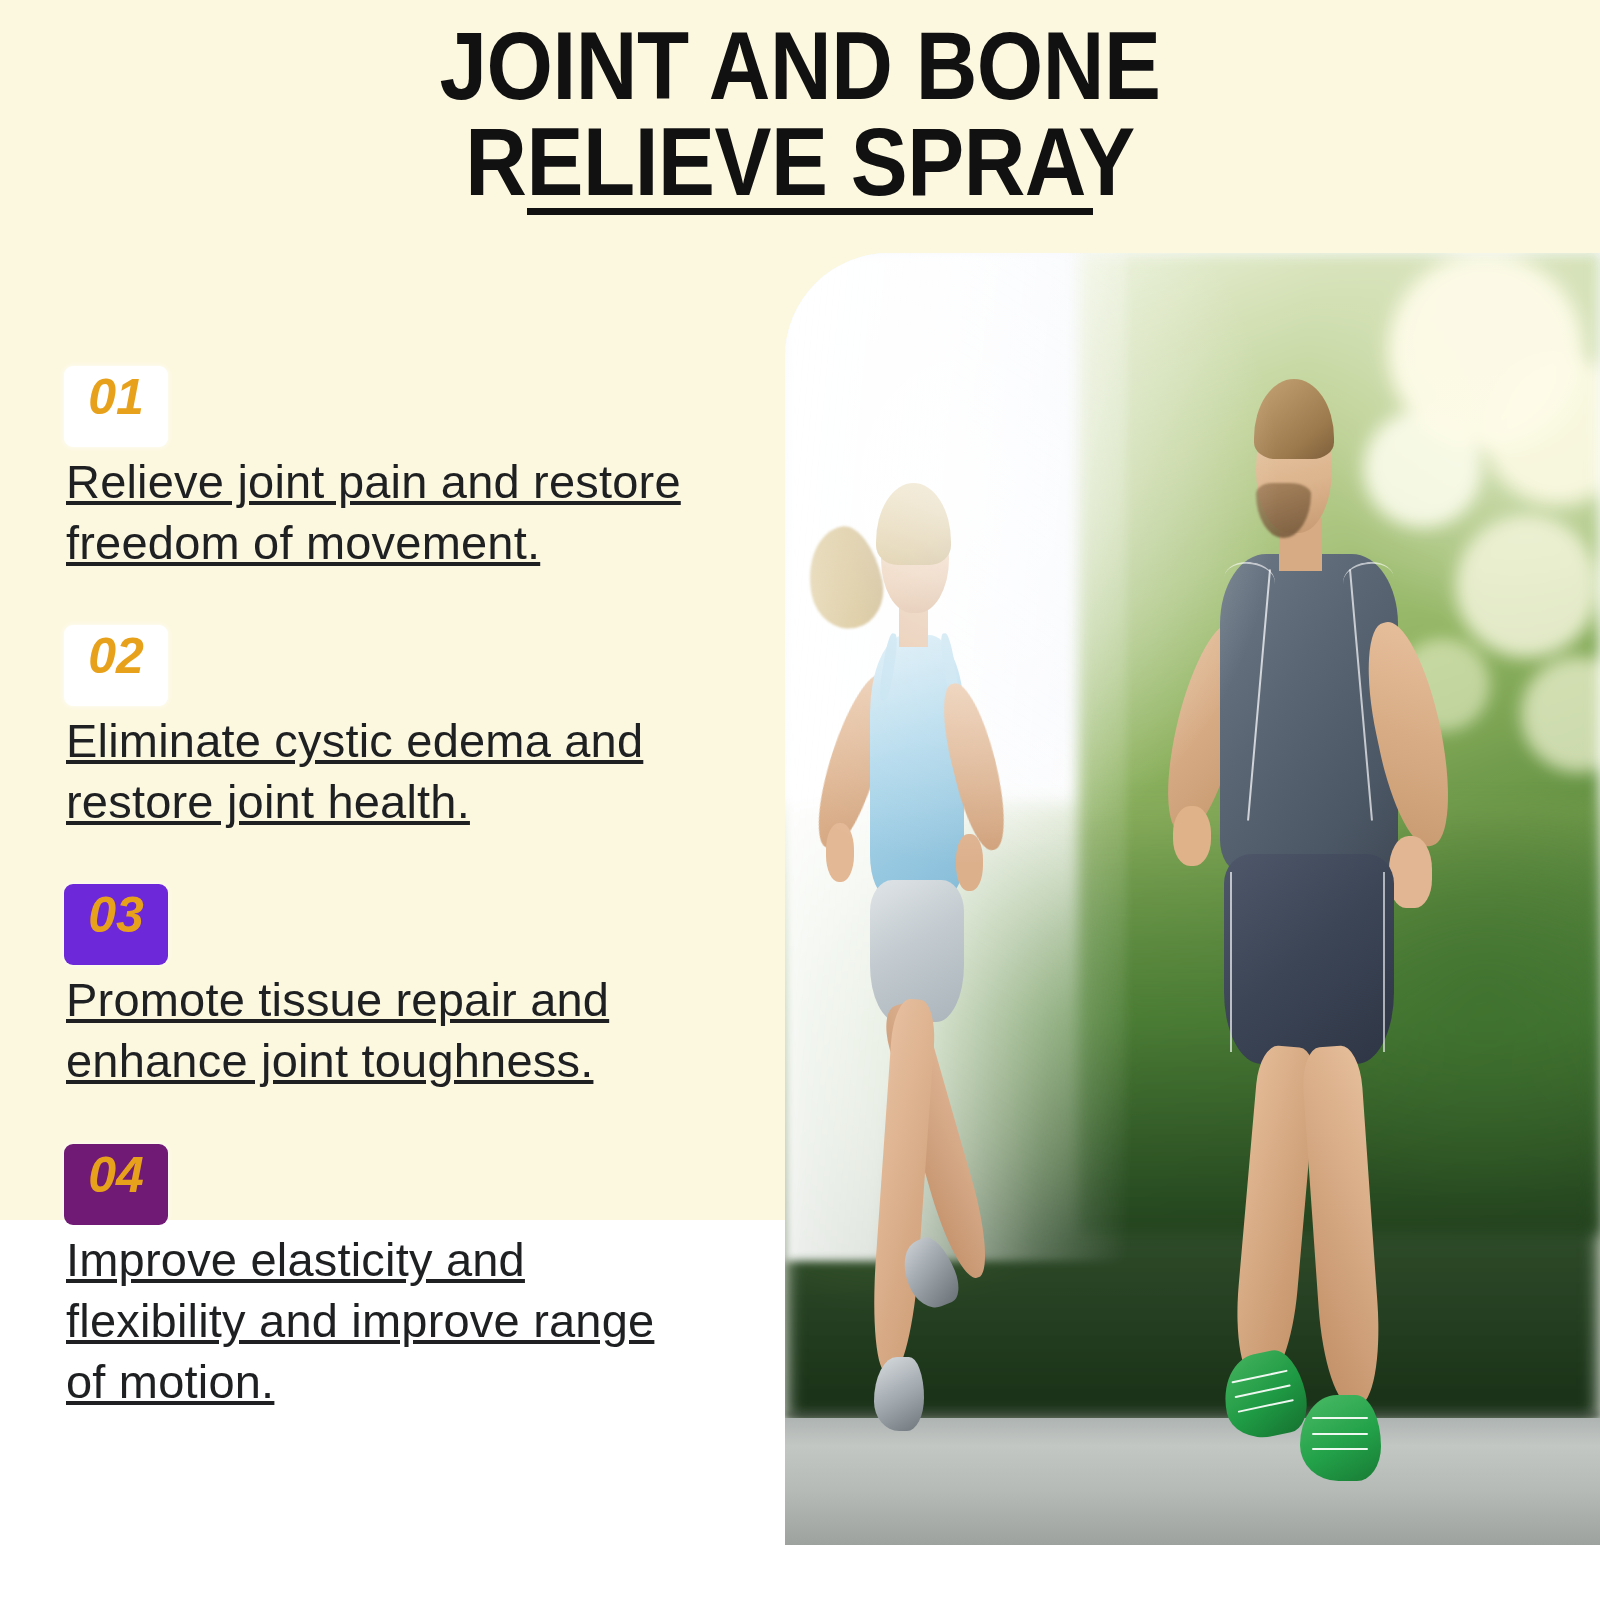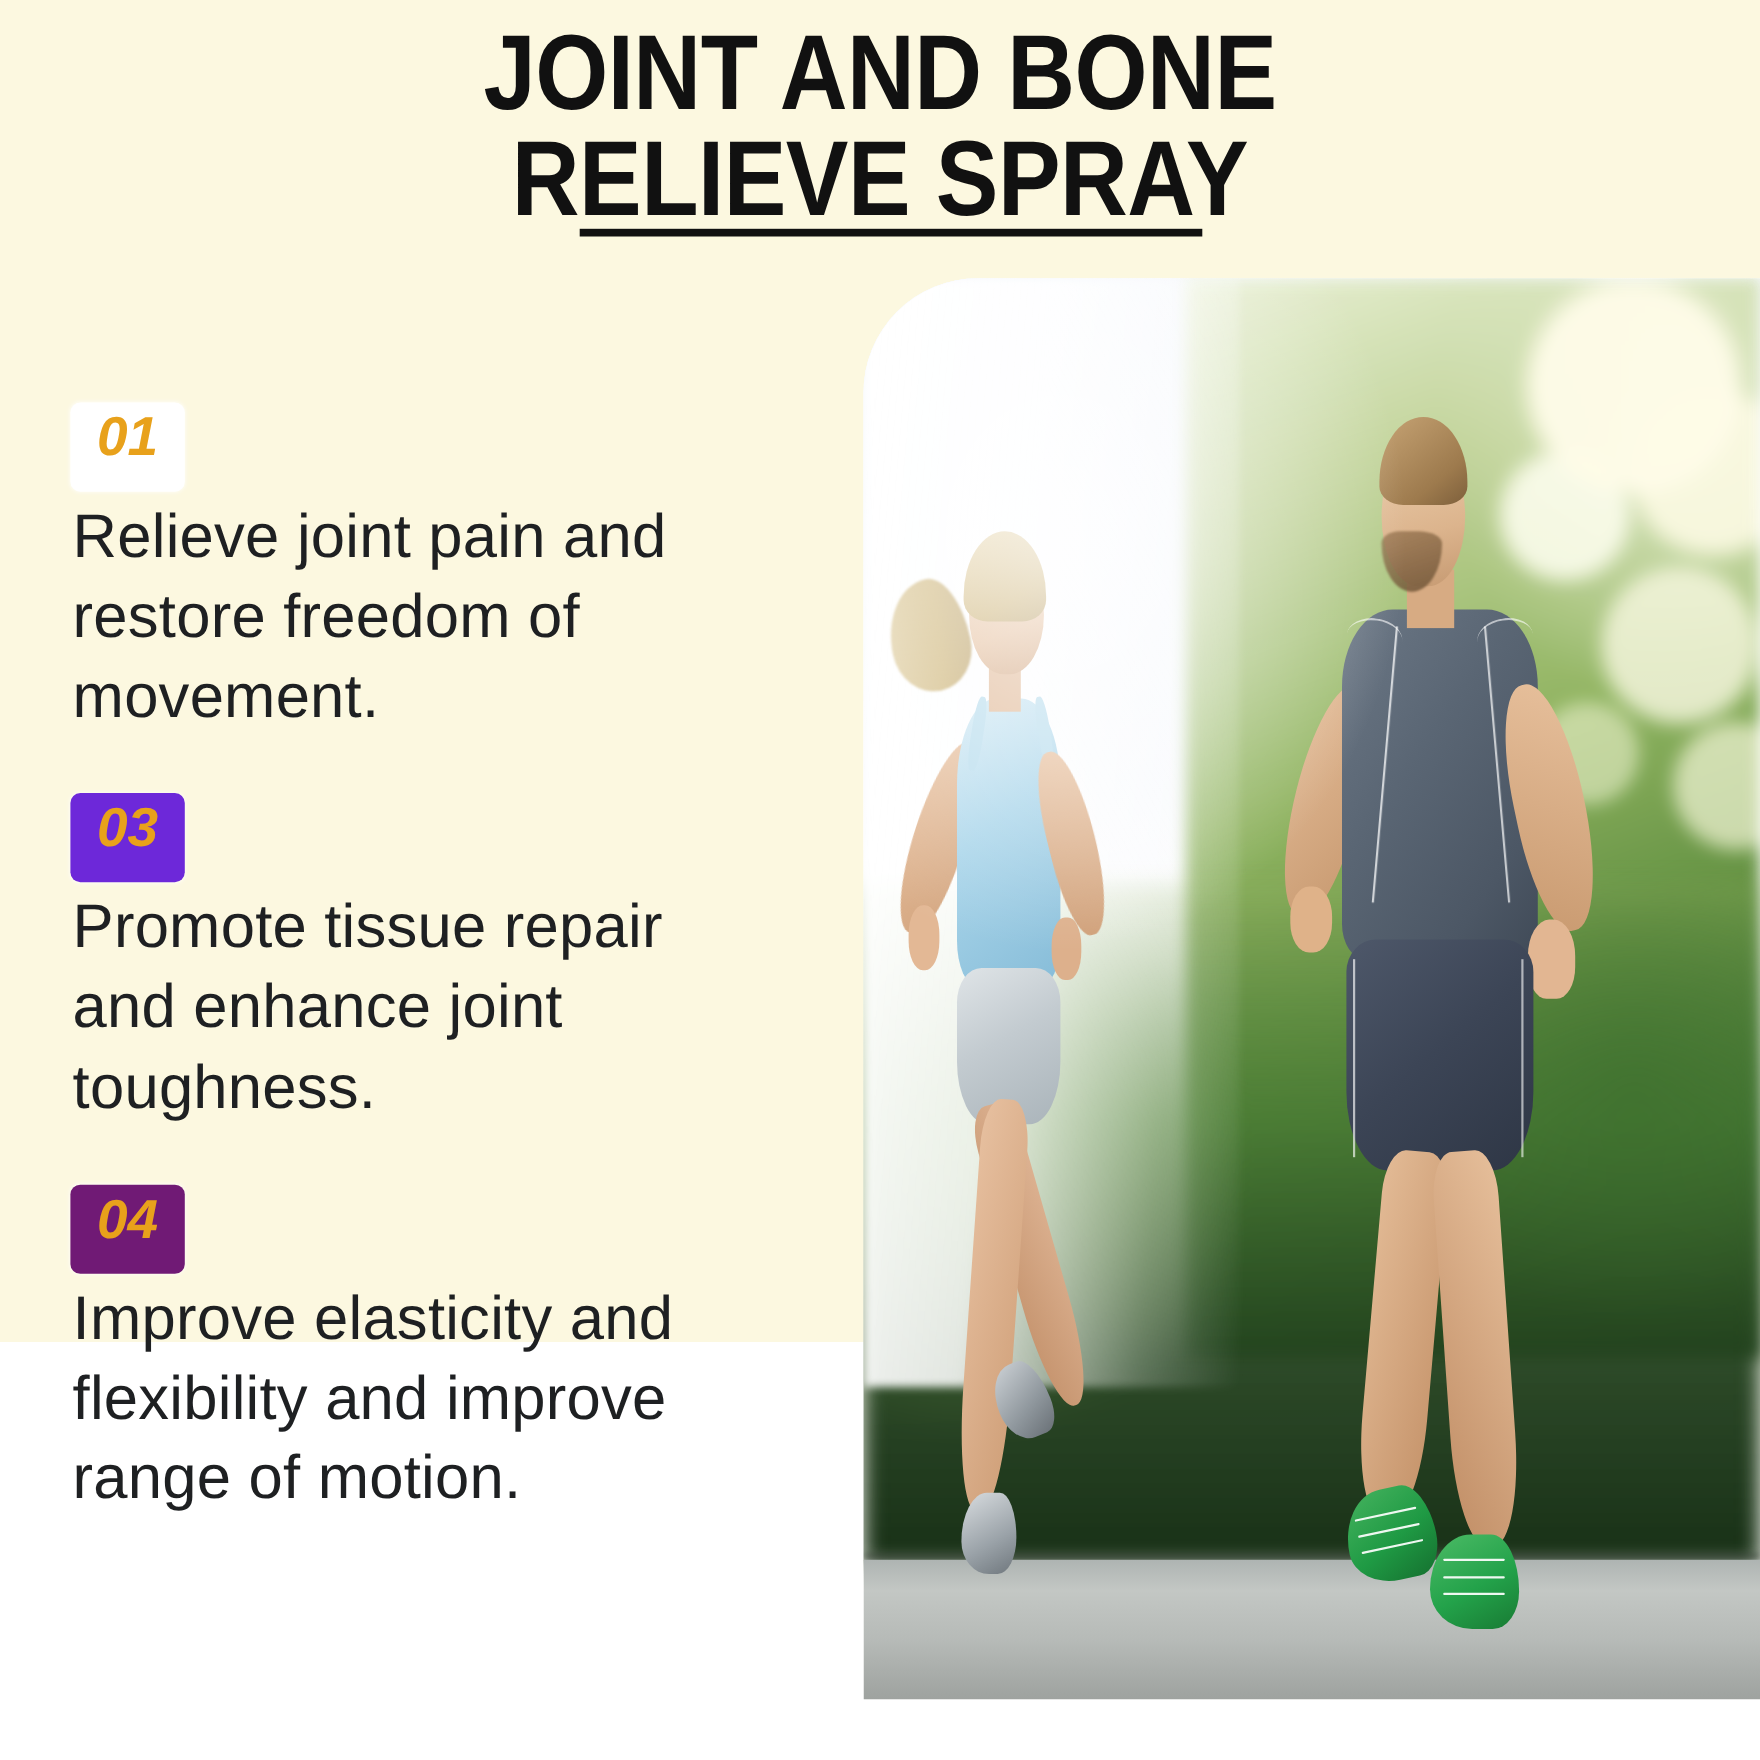--- a/index.html
+++ b/index.html
@@ -67,24 +67,25 @@
     font-size:50px;
     line-height:1.04;
     color:#e8a11b;
     letter-spacing:0px;
   }
   .feature-text {
     margin:4px 0 0 66px;
     width:630px;
     font-family:"Liberation Sans","DejaVu Sans", sans-serif;
     font-weight:300;
-    font-size:56px;
+    font-size:47px;
     line-height:1.30;
     color:#1e2022;
     letter-spacing:0.2px;
+    text-decoration:underline;
   }
 
   
   #photo {
     position:absolute;
     left:785px; top:253px;
     width:815px; height:1292px;
     border-top-left-radius:104px;
     overflow:hidden;
     background:#ffffff;
@@ -350,20 +351,26 @@
 
   <div id="features">
 
     <div class="feature">
       <div class="badge" style="background: rgb(255, 255, 255);">
         <span class="badge-num" style="color: rgb(232, 161, 27);">01</span>
       </div>
       <div class="feature-text">Relieve joint pain and restore freedom of movement.</div>
     </div>
 
+    <div class="feature">
+      <div class="badge" style="background: rgb(255, 255, 255);">
+        <span class="badge-num" style="color: rgb(232, 161, 27);">02</span>
+      </div>
+      <div class="feature-text">Eliminate cystic edema and restore joint health.</div>
+    </div>
 
     <div class="feature">
       <div class="badge" style="background: #6d28d9; text-align: center;">
         <span class="badge-num" style="color: rgb(232, 161, 27);">03</span>
       </div>
       <div class="feature-text">Promote tissue repair and enhance joint toughness.</div>
     </div>
 
     <div class="feature">
       <div class="badge" style="background: #701a75;">

